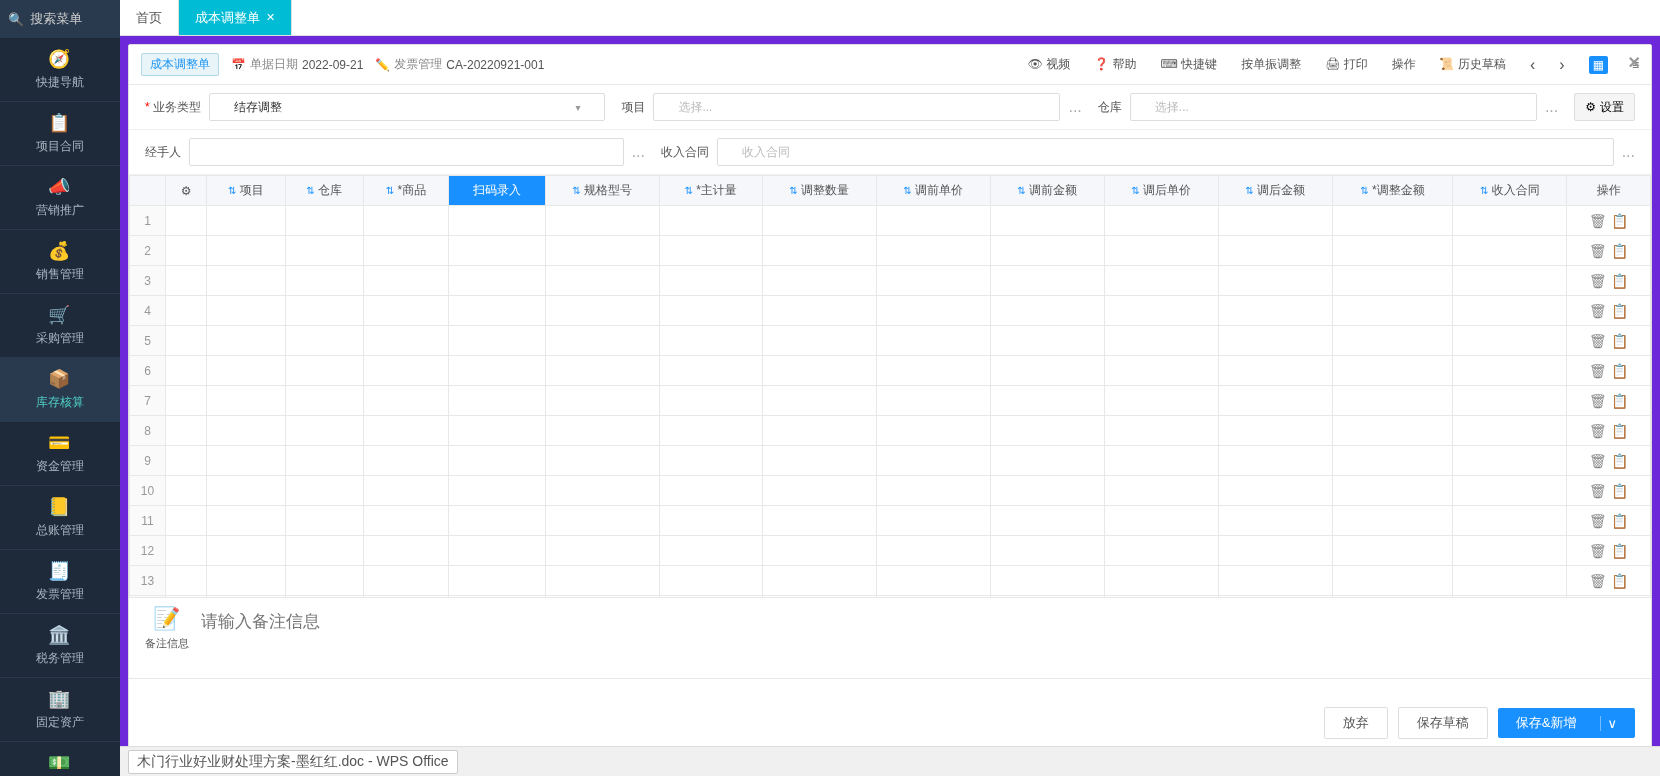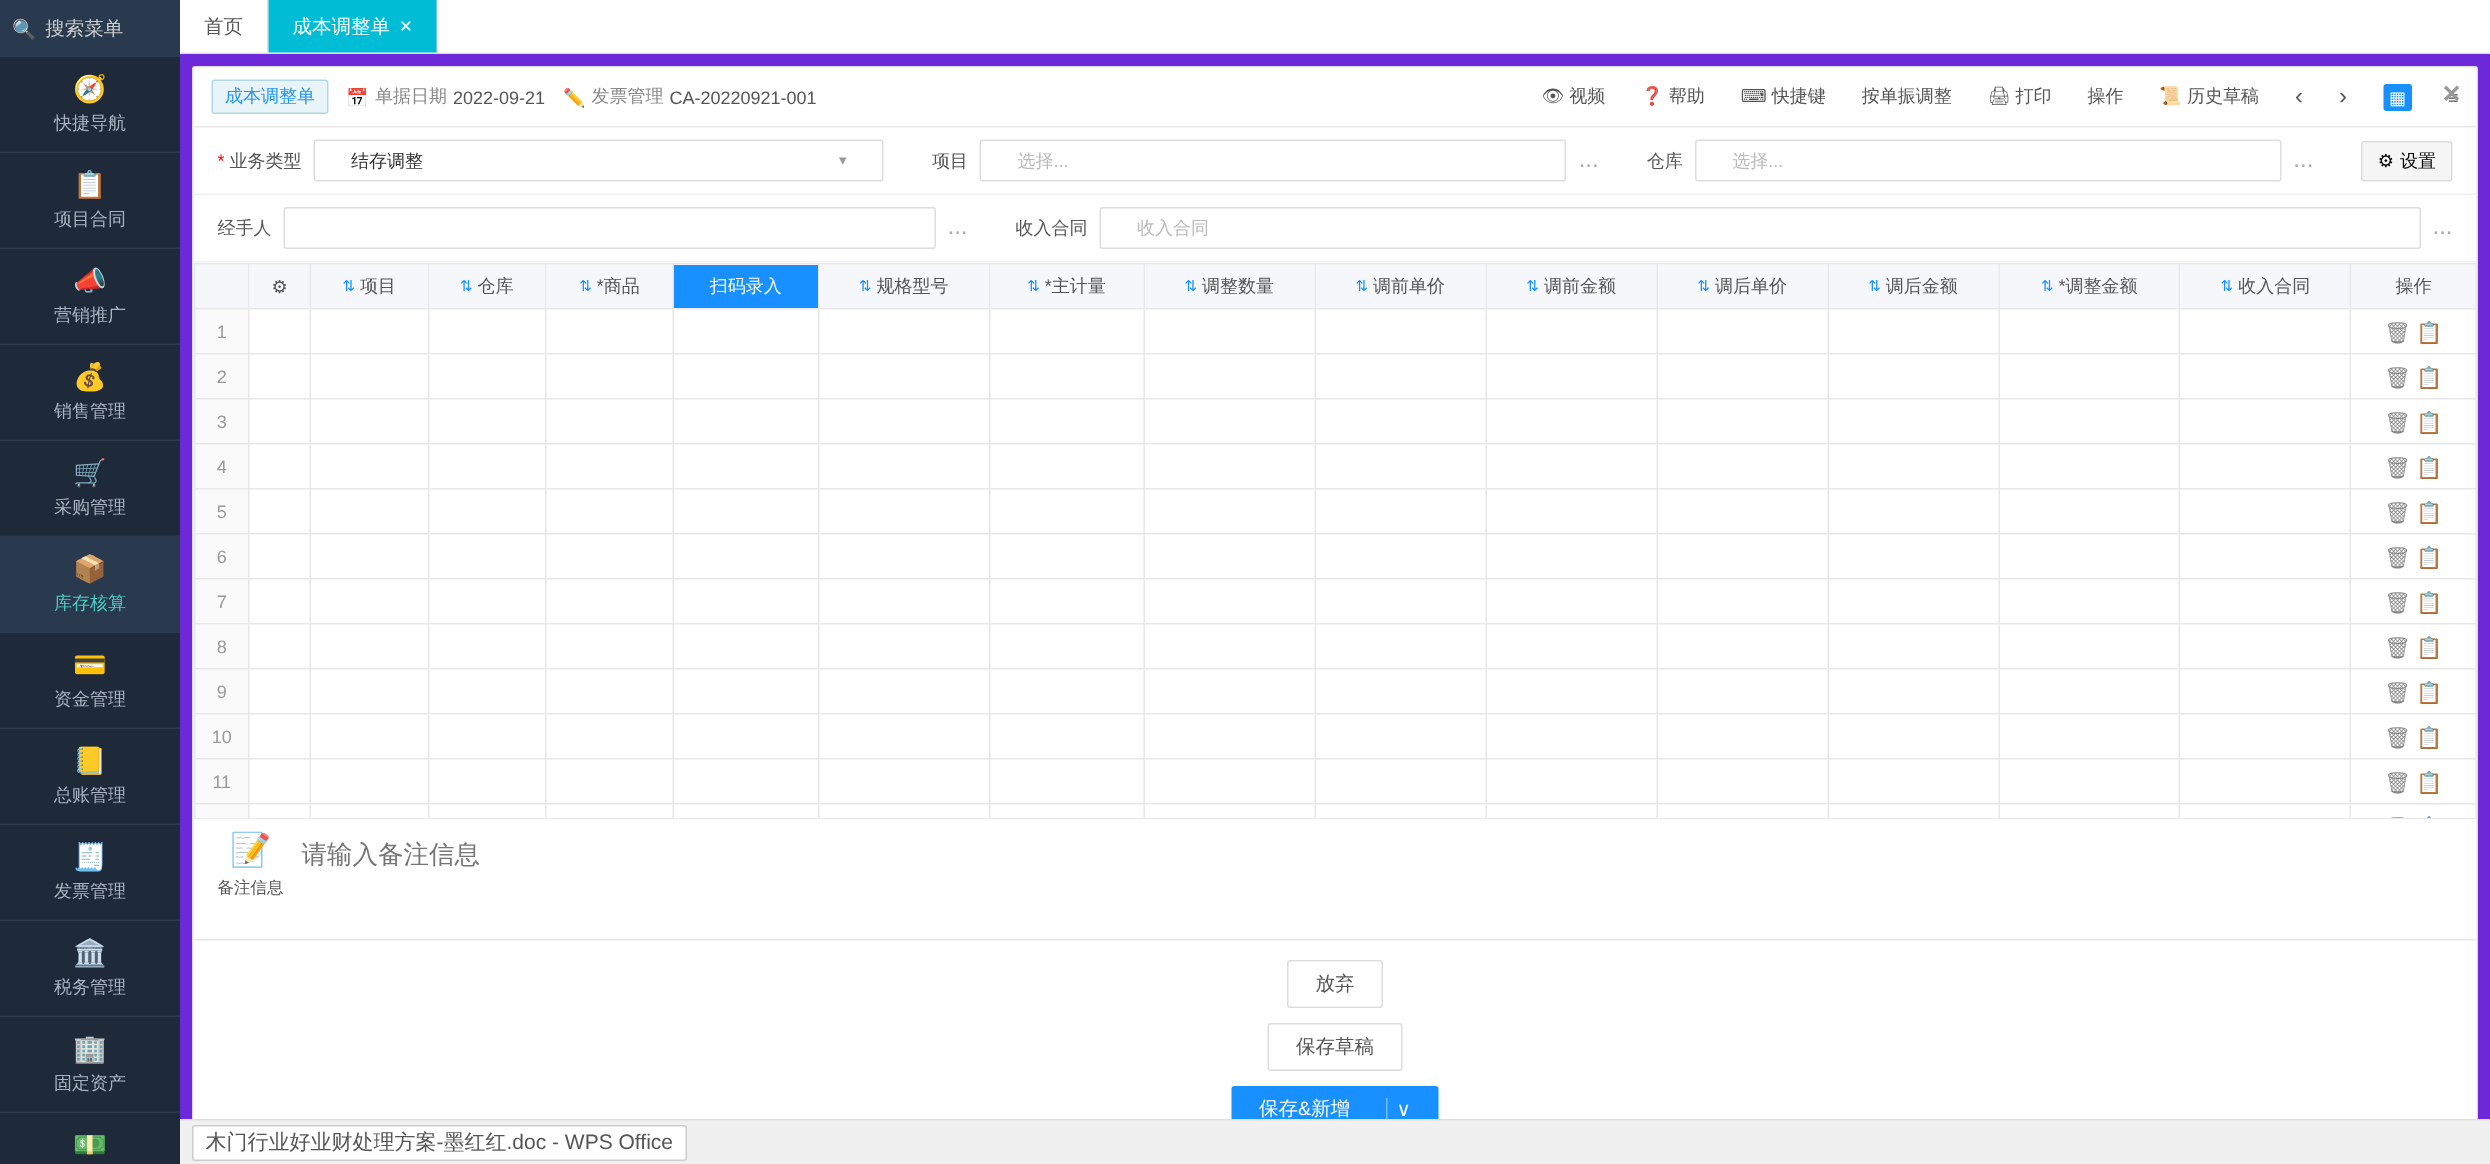--- a/index.html
+++ b/index.html
@@ -120,23 +120,22 @@
       top: 8px;
       font-size: 16px;
       cursor: pointer;
       color: #999;
       font-weight: bold;
     }
 
     
     .form-row {
       display: flex;
-      align-items: center;
       padding: 8px 16px;
-      gap: 32px;
+      gap: 16px;
       border-bottom: 1px solid #f0f0f0;
       flex-shrink: 0;
     }
     .form-field {
       display: flex;
       align-items: center;
       gap: 8px;
       flex: 1;
     }
     .form-label { font-size: 12px; color: #555; white-space: nowrap; }
@@ -237,26 +236,25 @@
       resize: none;
       background: transparent;
       padding-top: 4px;
     }
 
     
     .footer {
       display: flex;
       justify-content: flex-end;
       align-items: center;
-      padding: 13px 16px;
+      padding: 28px 16px;
       background: #fff;
       border-top: 1px solid #e8e8e8;
       gap: 10px;
       flex-shrink: 0;
-      flex-direction: column;
     }
     .btn {
       padding: 6px 18px;
       font-size: 13px;
       border-radius: 2px;
       cursor: pointer;
       border: 1px solid #ddd;
       background: #fff;
       color: #555;
     }

